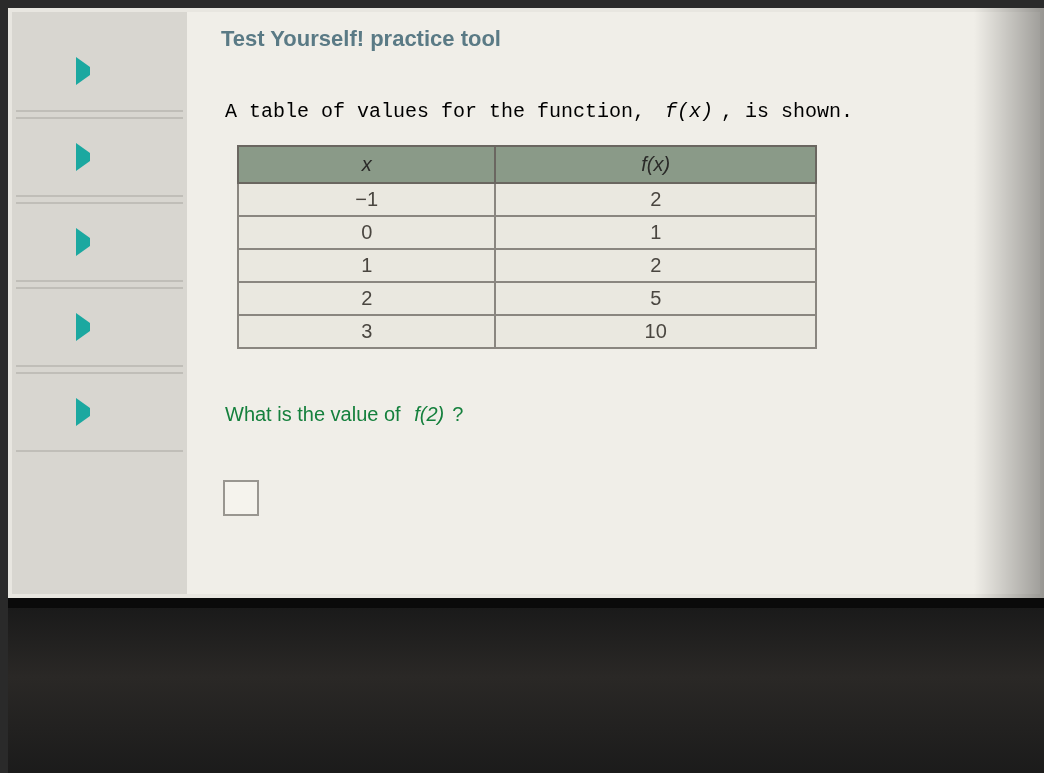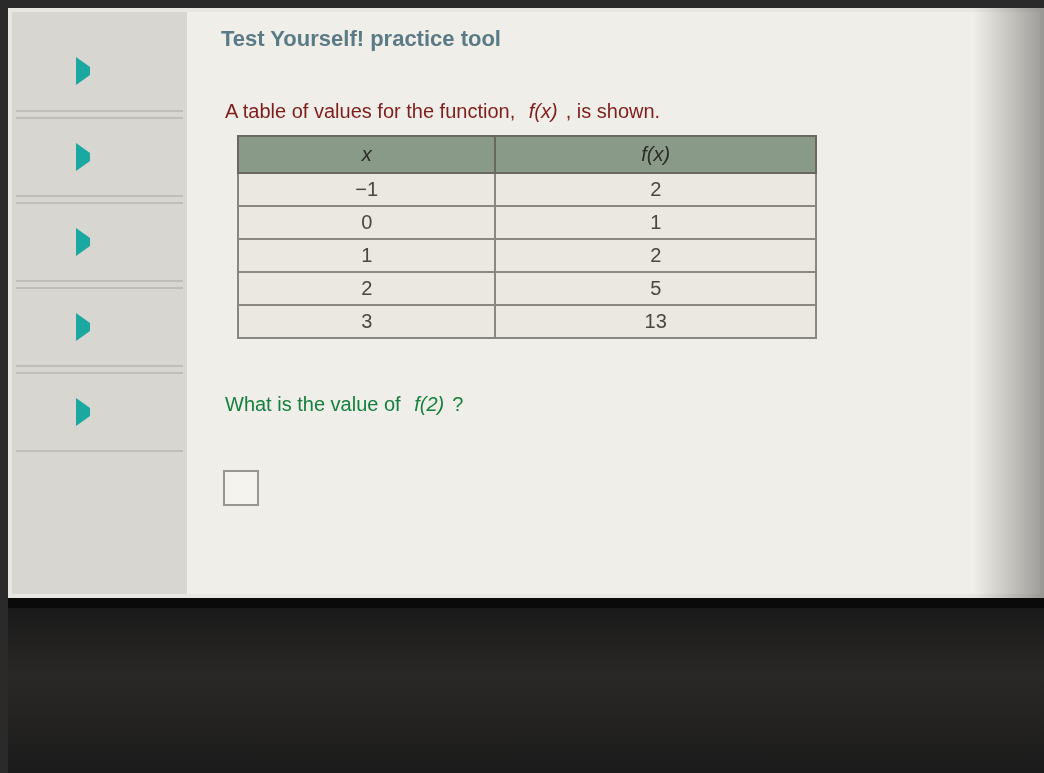--- a/index.html
+++ b/index.html
@@ -48,22 +48,23 @@
       color: #5a5650;
     }
     .title {
       color: #5a7a85;
       font-weight: bold;
       font-size: 22px;
       margin-bottom: 40px;
     }
     .intro {
       font-size: 20px;
-      color: #7f1d1d;
-      margin-bottom: 8px;
+      color: #000000;
+      margin-bottom: 18px;
+      font-family: Liberation Mono, monospace;
     }
     .fx { font-style: italic; }
     table.values {
       border-collapse: collapse;
       width: 580px;
       margin-bottom: 50px;
       margin-left: 20px;
     }
     table.values th {
       background: #8a9a88;
@@ -158,21 +159,21 @@
         <tr>
           <td>1</td>
           <td>2</td>
         </tr>
         <tr>
           <td>2</td>
           <td>5</td>
         </tr>
         <tr>
           <td>3</td>
-          <td>13</td>
+          <td>10</td>
         </tr>
       </tbody>
     </table>
 
     <div class="question">
       <span>What is the value of </span><span class="fx">f(2)</span><span>?</span>
     </div>
 
     <input class="answer-box" type="text" value="" style="">
   </div>

